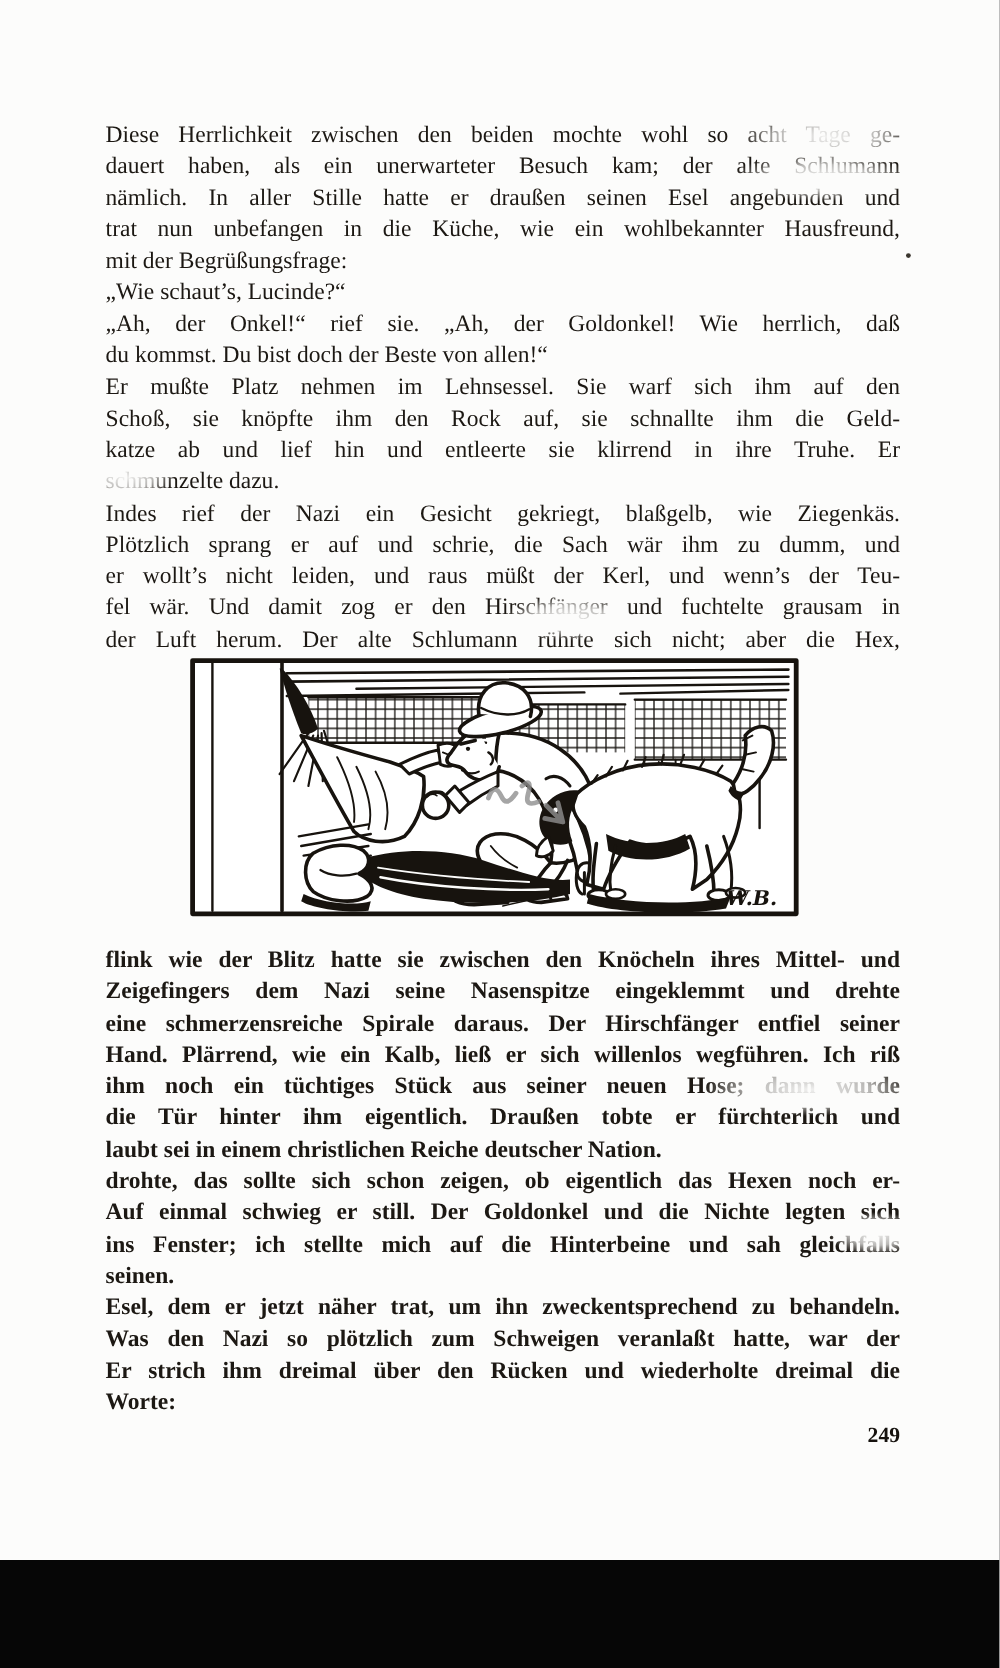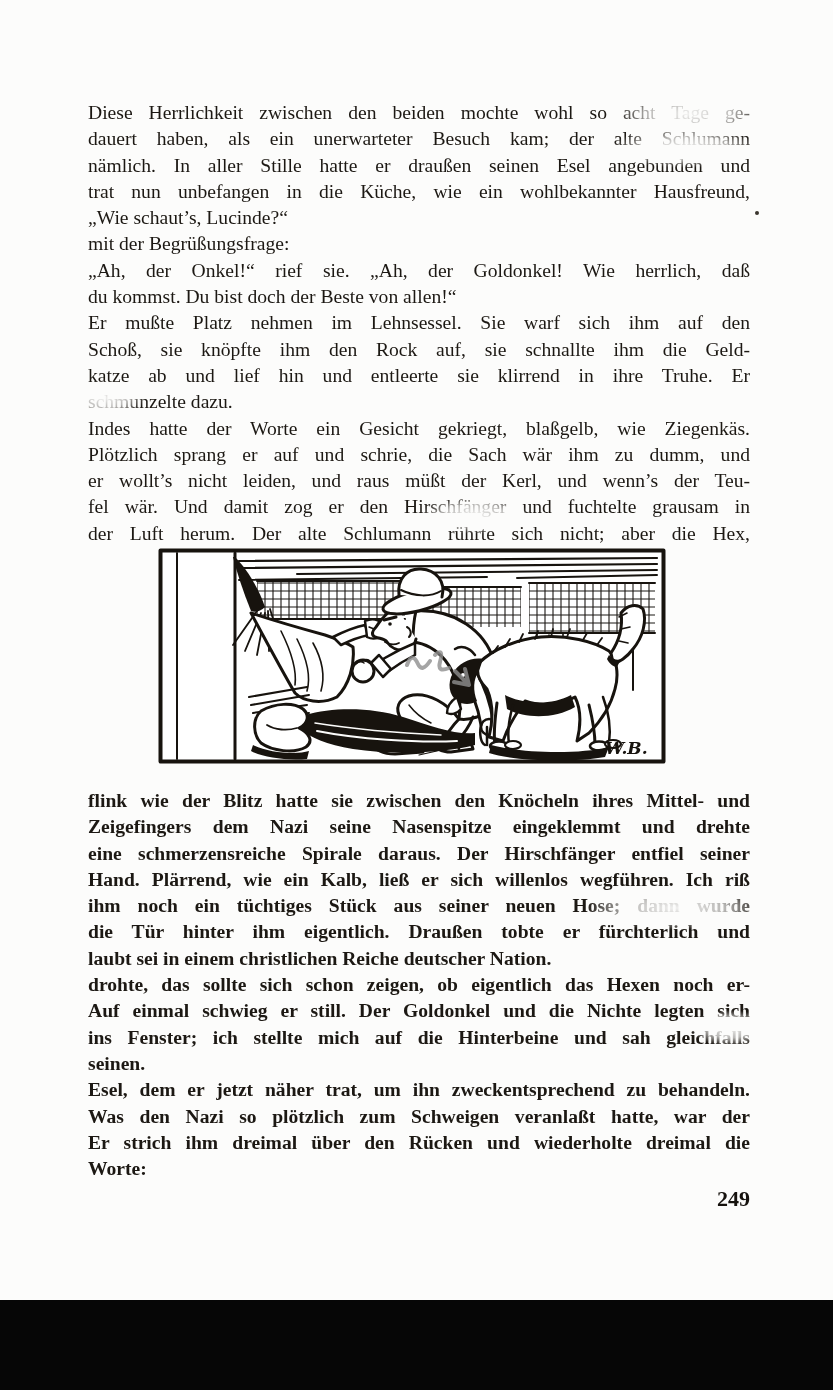--- a/index.html
+++ b/index.html
@@ -5,48 +5,48 @@
   html,body{margin:0;padding:0;background:#888;}
   .stage{position:relative;width:833px;height:1390px;background:#fcfcfb;overflow:hidden;
          font-family:"Liberation Serif","DejaVu Serif",serif;}
   .textblock{position:absolute;left:88px;width:662px;color:#1c1813;font-size:19.6px;
              line-height:26.3px;z-index:1;}
   #text-top{top:100px;}
   #text-bottom{top:788px;font-weight:bold;}
   .tline{height:26.3px;overflow:hidden;}
   .just{text-align:justify;text-align-last:justify;}
   .pagenum{position:absolute;top:1186px;left:88px;width:662px;text-align:right;
-           font-weight:bold;font-size:22px;color:#16120e;z-index:1;}
+           font-weight:bold;font-size:18px;color:#16120e;z-index:1;}
   .illus{position:absolute;left:157px;top:547px;width:510px;height:218px;z-index:1;}
   .fade{position:absolute;z-index:3;pointer-events:none;
         background:radial-gradient(ellipse closest-side, rgba(252,252,251,.95),
                    rgba(252,252,251,.7) 55%, rgba(252,252,251,0));}
   .speck{position:absolute;width:4px;height:4px;border-radius:50%;background:#3a352e;
          left:755px;top:211px;z-index:1;}
   .footer{position:absolute;left:0;top:1300px;width:833px;height:90px;background:#060606;z-index:4;}
 </style>
 </head>
 <body>
 
 <div class="stage">
 
   <div class="textblock" id="text-top">
       <div class="tline just">Diese Herrlichkeit zwischen den beiden mochte wohl so acht Tage ge-</div>
       <div class="tline just">dauert haben, als ein unerwarteter Besuch kam; der alte Schlumann</div>
       <div class="tline just">nämlich. In aller Stille hatte er draußen seinen Esel angebunden und</div>
       <div class="tline just">trat nun unbefangen in die Küche, wie ein wohlbekannter Hausfreund,</div>
+      <div class="tline">mit der Begrüßungsfrage:</div>
       <div class="tline">„Wie schaut’s, Lucinde?“</div>
-      <div class="tline">mit der Begrüßungsfrage:</div>
       <div class="tline just">„Ah, der Onkel!“ rief sie. „Ah, der Goldonkel! Wie herrlich, daß</div>
       <div class="tline">du kommst. Du bist doch der Beste von allen!“</div>
       <div class="tline just">Er mußte Platz nehmen im Lehnsessel. Sie warf sich ihm auf den</div>
       <div class="tline just">Schoß, sie knöpfte ihm den Rock auf, sie schnallte ihm die Geld-</div>
       <div class="tline just">katze ab und lief hin und entleerte sie klirrend in ihre Truhe. Er</div>
       <div class="tline">schmunzelte dazu.</div>
-      <div class="tline just">Indes hatte der Worte ein Gesicht gekriegt, blaßgelb, wie Ziegenkäs.</div>
+      <div class="tline just">Indes rief der Nazi ein Gesicht gekriegt, blaßgelb, wie Ziegenkäs.</div>
       <div class="tline just">Plötzlich sprang er auf und schrie, die Sach wär ihm zu dumm, und</div>
       <div class="tline just">er wollt’s nicht leiden, und raus müßt der Kerl, und wenn’s der Teu-</div>
       <div class="tline just">fel wär. Und damit zog er den Hirschfänger und fuchtelte grausam in</div>
       <div class="tline just">der Luft herum. Der alte Schlumann rührte sich nicht; aber die Hex,</div>
     </div>
 
   <svg class="illus" viewBox="0 0 510 218" xmlns="http://www.w3.org/2000/svg">
     <defs>
       <pattern id="xh" width="8" height="8" patternUnits="userSpaceOnUse">
         <path d="M0,4 H8 M4,0 V8" stroke="#1a1713" stroke-width="1.1" fill="none"></path>

